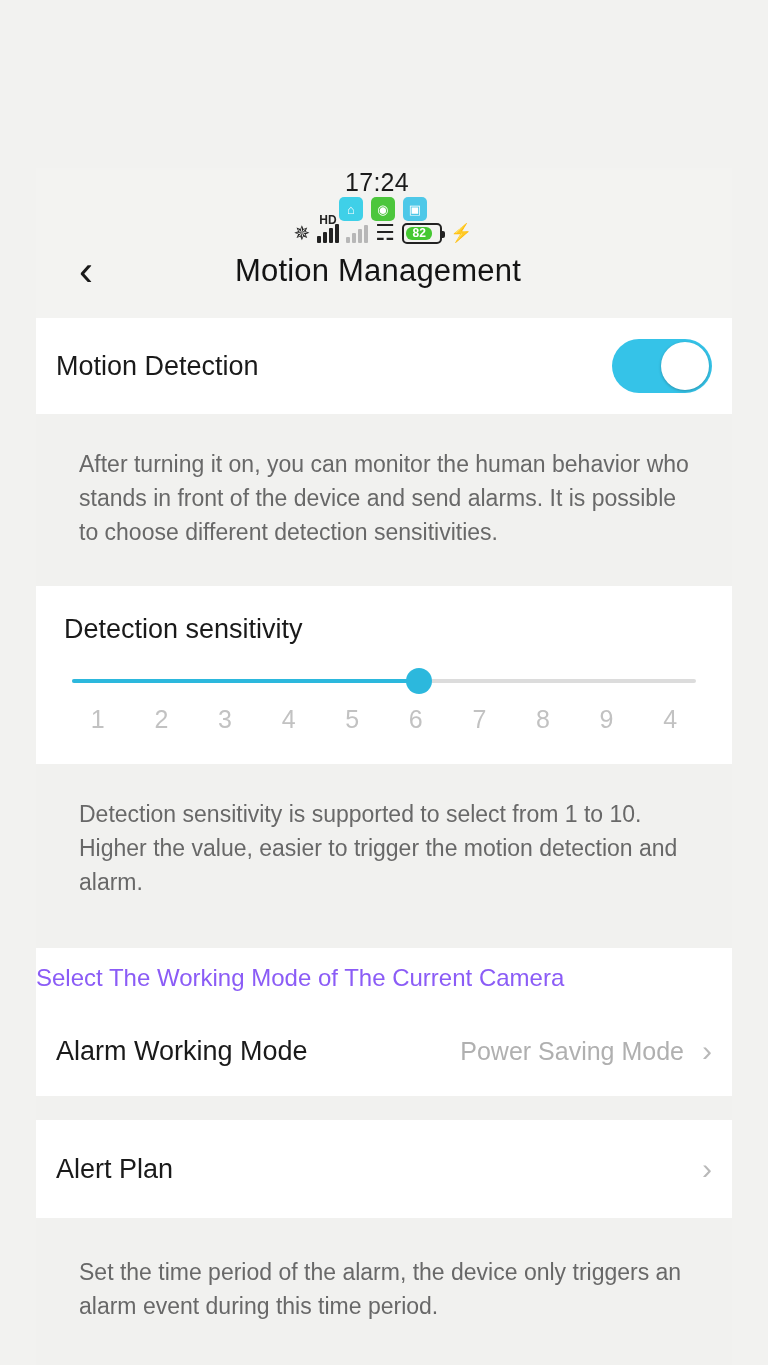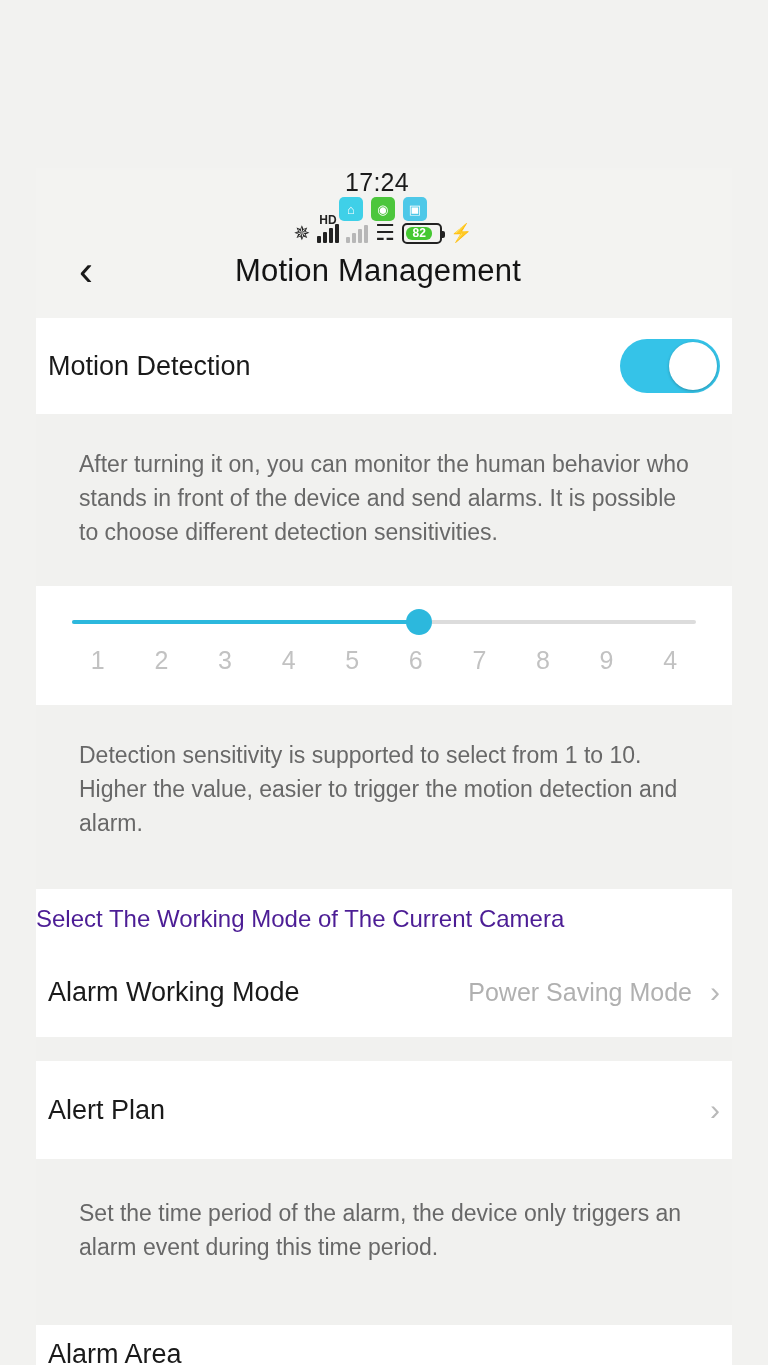--- a/index.html
+++ b/index.html
@@ -96,21 +96,21 @@
     letter-spacing: 0.2px;
   }
 
   
   .card {
     background: #ffffff;
   }
   .row {
     display: flex;
     align-items: center;
-    padding: 0 12px;
+    padding: 0 20px;
     box-sizing: border-box;
     min-height: 90px;
     border-radius: 20px;
   }
   .row-label {
     font-size: 27px;
     color: #1a1a1a;
   }
   .row-spacer { flex: 1; }
   .row-value {
@@ -189,21 +189,21 @@
   .ticks span {
     flex: 1;
     text-align: center;
     font-size: 25px;
     color: #c2c2c2;
   }
 
   
   .section-note {
     font-size: 24px;
-    color: #4c1d95;
+    color: #8b5cf6;
     padding: 16px 0 14px 0;
     background: #ffffff;
   }
   .gap { height: 24px; background: #f1f1ef; }
   .thin-gap { height: 16px; background: #f1f1ef; }
 </style>
 </head>
 <body>
 
 <div id="screen">
@@ -251,20 +251,21 @@
       <div class="toggle">
         <div class="knob"></div>
       </div>
     </div>
   </div>
   <div class="helper">
     <p>After turning it on, you can monitor the human behavior who stands in front of the device and send alarms. It is possible to choose different detection sensitivities.</p>
   </div>
 
   <div class="card">
+    <div class="sens-title">Detection sensitivity</div>
     <div class="slider-wrap">
       <div class="track">
         <div class="track-fill" style="width: 55.5556%;"></div>
         <div class="thumb" style="left: 55.5556%;"></div>
       </div>
     </div>
     <div class="ticks">
       <span>1</span>
       <span>2</span>
       <span>3</span>

